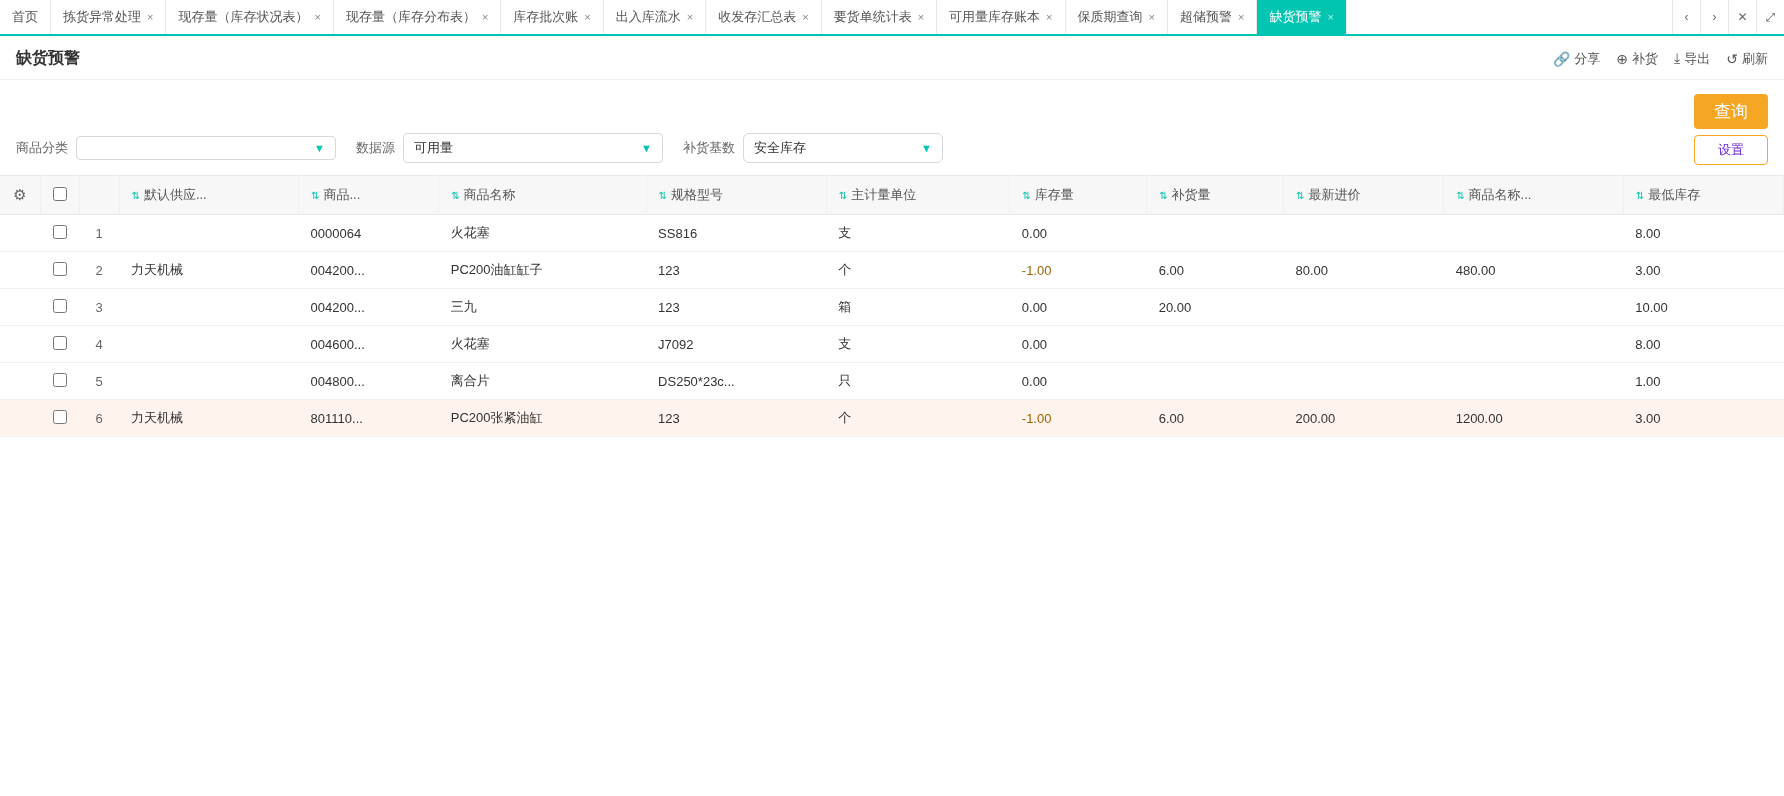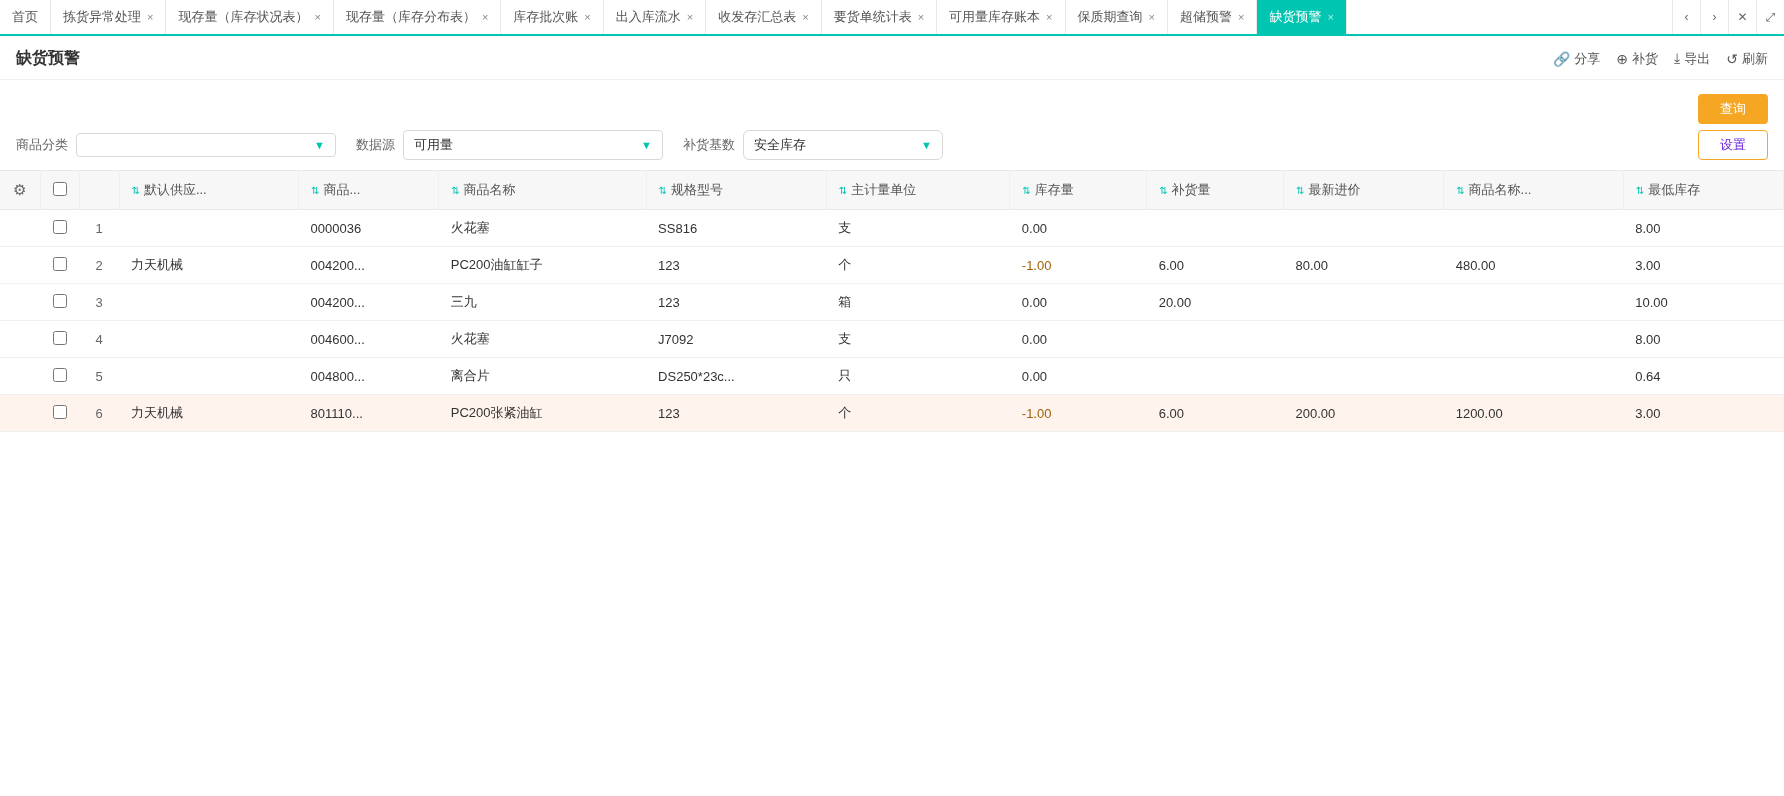--- a/index.html
+++ b/index.html
@@ -129,21 +129,21 @@
       flex-direction: column;
       gap: 6px;
     }
     .btn-query {
       background: #f5a623;
       color: #fff;
       border: none;
       border-radius: 4px;
       padding: 6px 20px;
       cursor: pointer;
-      font-size: 13px;
+      font-size: 17px;
       min-width: 70px;
     }
     .btn-settings {
       background: #fff;
       color: #6d28d9;
       border: 1px solid #f5a623;
       border-radius: 4px;
       padding: 5px 16px;
       cursor: pointer;
       font-size: 13px;
@@ -406,21 +406,21 @@
         </tr>
       </thead>
       <tbody id="table-body">
       <tr>
     <td class="gear-cell"></td>
     <td class="checkbox-cell">
       <input type="checkbox" style="">
     </td>
     <td class="row-num">1</td>
     <td></td>
-    <td>0000036</td>
+    <td>0000064</td>
     <td>火花塞</td>
     <td>SS816</td>
     <td>支</td>
     <td>0.00</td>
     <td></td>
     <td></td>
     <td></td>
     <td>8.00</td>
   </tr>
           <tr>
@@ -482,21 +482,21 @@
     <td class="row-num">5</td>
     <td></td>
     <td>004800...</td>
     <td>离合片</td>
     <td>DS250*23c...</td>
     <td>只</td>
     <td>0.00</td>
     <td></td>
     <td></td>
     <td></td>
-    <td>0.64</td>
+    <td>1.00</td>
   </tr>
           <tr class="highlighted">
     <td class="gear-cell"></td>
     <td class="checkbox-cell">
       <input type="checkbox" style="">
     </td>
     <td class="row-num">6</td>
     <td>力天机械</td>
     <td>801110...</td>
     <td>PC200张紧油缸</td>

